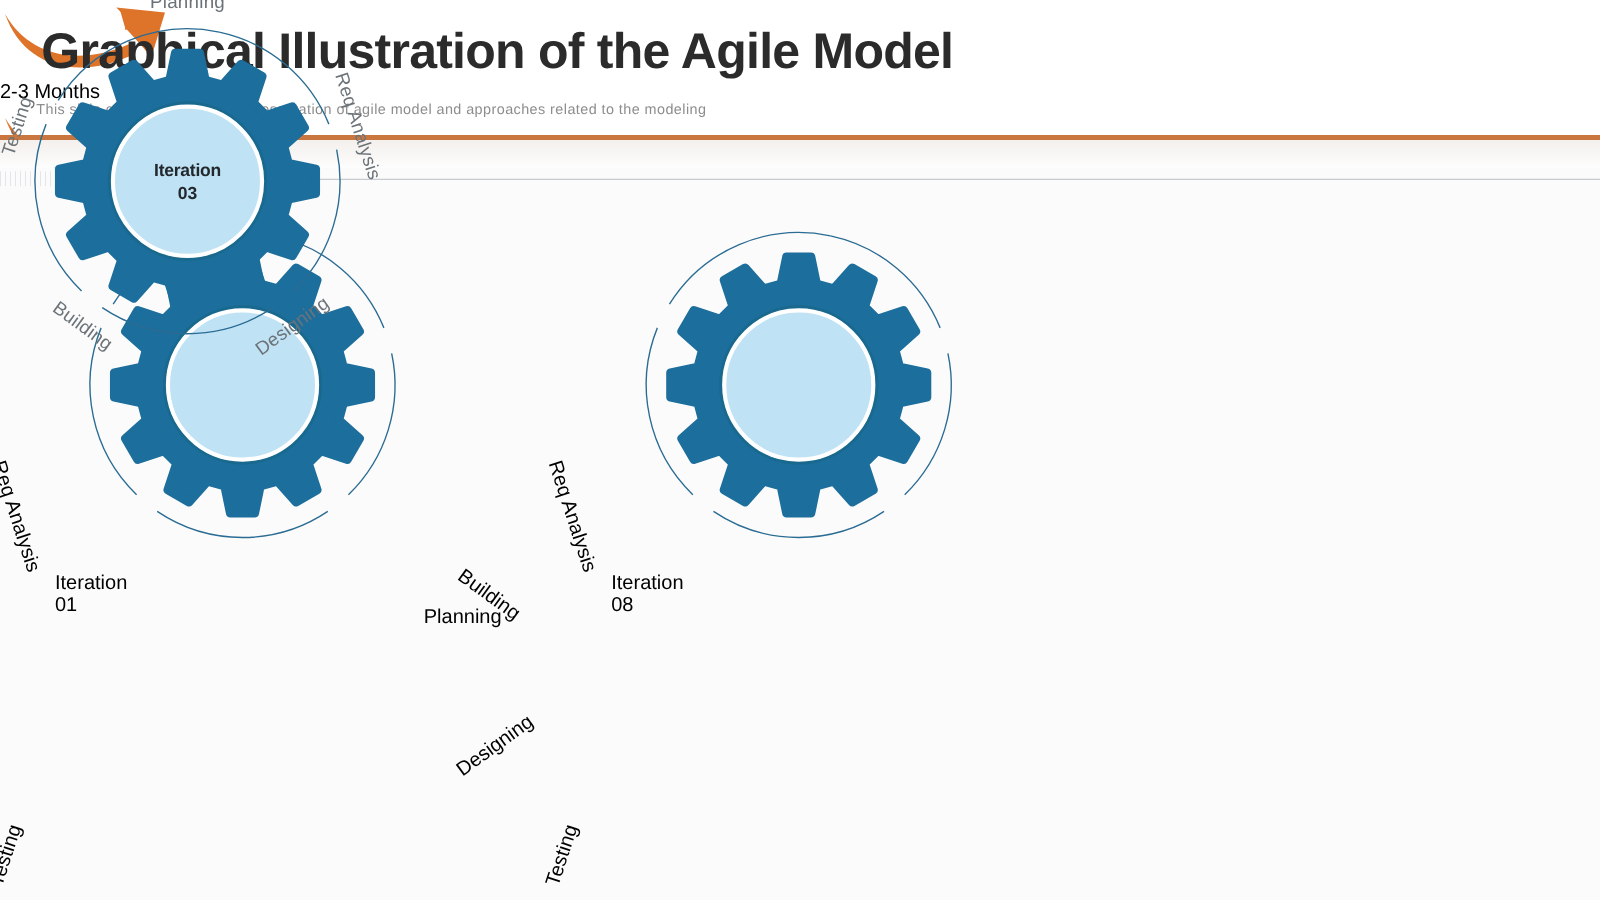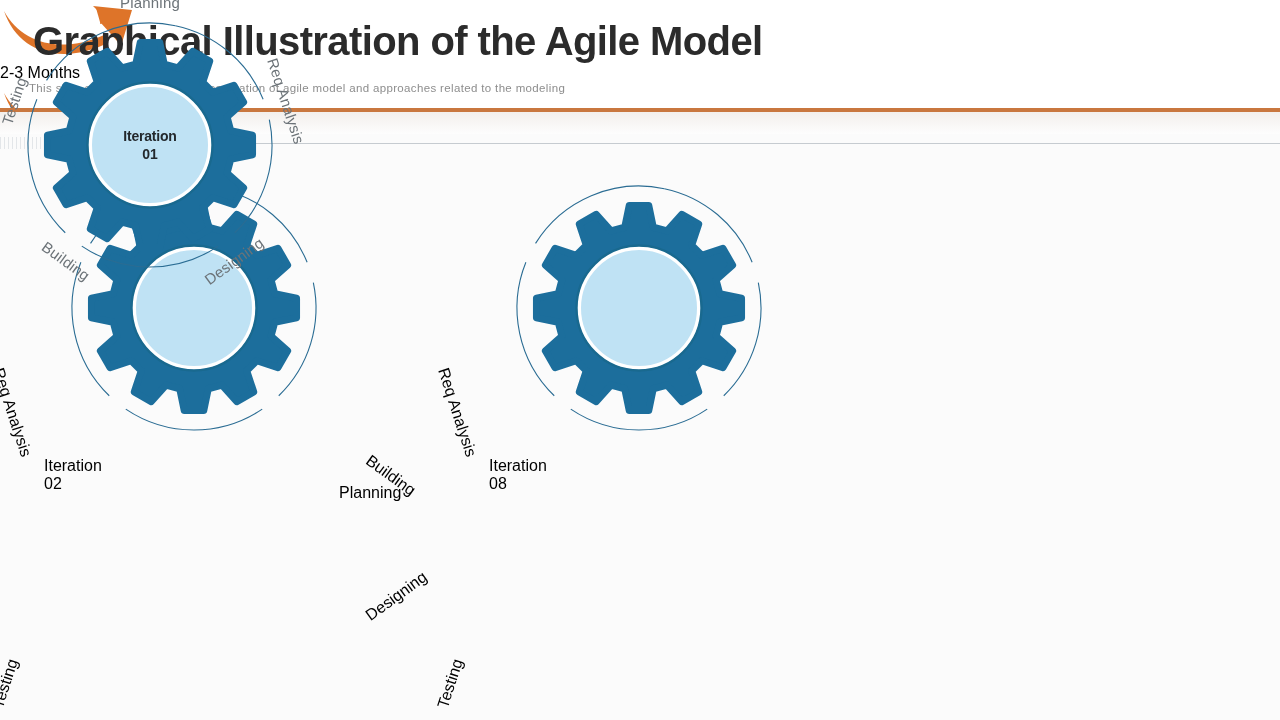--- a/index.html
+++ b/index.html
@@ -204,21 +204,21 @@
       <path d="M175.37 25.67 A122 122 0 0 1 263.12 99.30" fill="none" stroke="#2a6c93" stroke-width="1.1"></path>
       <path d="M269.33 119.63 A122 122 0 0 1 234.75 232.76" fill="none" stroke="#2a6c93" stroke-width="1.1"></path>
       <path d="M218.22 246.14 A122 122 0 0 1 81.78 246.14" fill="none" stroke="#2a6c93" stroke-width="1.1"></path>
       <path d="M65.25 232.76 A122 122 0 0 1 36.88 99.30" fill="none" stroke="#2a6c93" stroke-width="1.1"></path>
       <path d="M46.54 80.35 A122 122 0 0 1 175.37 25.67" fill="none" stroke="#2a6c93" stroke-width="1.1"></path>
       <path d="M135.72 64.25 L140.23 42.46 L159.77 42.46 L164.28 64.25 L178.01 67.93 L178.01 67.93 L192.81 51.32 L209.73 61.09 L202.74 82.21 L212.79 92.26 L212.79 92.26 L233.91 85.27 L243.68 102.19 L227.07 116.99 L230.75 130.72 L230.75 130.72 L252.54 135.23 L252.54 154.77 L230.75 159.28 L227.07 173.01 L227.07 173.01 L243.68 187.81 L233.91 204.73 L212.79 197.74 L202.74 207.79 L202.74 207.79 L209.73 228.91 L192.81 238.68 L178.01 222.07 L164.28 225.75 L164.28 225.75 L159.77 247.54 L140.23 247.54 L135.72 225.75 L121.99 222.07 L121.99 222.07 L107.19 238.68 L90.27 228.91 L97.26 207.79 L87.21 197.74 L87.21 197.74 L66.09 204.73 L56.32 187.81 L72.93 173.01 L69.25 159.28 L69.25 159.28 L47.46 154.77 L47.46 135.23 L69.25 130.72 L72.93 116.99 L72.93 116.99 L56.32 102.19 L66.09 85.27 L87.21 92.26 L97.26 82.21 L97.26 82.21 L90.27 61.09 L107.19 51.32 L121.99 67.93 L135.72 64.25 Z" fill="#1c6e9c" stroke="#1c6e9c" stroke-width="7" stroke-linejoin="round"></path>
       <circle cx="150" cy="145" r="60" fill="#bfe2f4" stroke="#ffffff" stroke-width="4"></circle>
       <circle cx="150" cy="145" r="62.5" fill="none" stroke="#19698f" stroke-width="2.4"></circle>
     </svg><div class="iteration-label">
       <div class="iter-word">Iteration</div>
-      <div>02</div>
+      <div>01</div>
     </div><div class="stage-label" style="left: 150px; top: 2px; transform: translate(-50%, -50%) rotate(0deg);">Planning</div><div class="stage-label" style="left: 286.001px; top: 100.811px; transform: translate(-50%, -50%) rotate(72deg);">Req Analysis</div><div class="stage-label" style="left: 234.053px; top: 260.689px; transform: translate(-50%, -50%) rotate(-36deg);">Designing</div><div class="stage-label" style="left: 65.9467px; top: 260.689px; transform: translate(-50%, -50%) rotate(36deg);">Building</div><div class="stage-label" style="left: 13.9989px; top: 100.811px; transform: translate(-50%, -50%) rotate(288deg);">Testing</div></div>
 <div id="gear-group-2" class="gear-group"><svg class="gear-svg" viewBox="0 0 300 290">
       <path d="M175.37 25.67 A122 122 0 0 1 263.12 99.30" fill="none" stroke="#2a6c93" stroke-width="1.1"></path>
       <path d="M269.33 119.63 A122 122 0 0 1 234.75 232.76" fill="none" stroke="#2a6c93" stroke-width="1.1"></path>
       <path d="M218.22 246.14 A122 122 0 0 1 81.78 246.14" fill="none" stroke="#2a6c93" stroke-width="1.1"></path>
       <path d="M65.25 232.76 A122 122 0 0 1 36.88 99.30" fill="none" stroke="#2a6c93" stroke-width="1.1"></path>
       <path d="M46.54 80.35 A122 122 0 0 1 175.37 25.67" fill="none" stroke="#2a6c93" stroke-width="1.1"></path>
       <path d="M135.72 64.25 L140.23 42.46 L159.77 42.46 L164.28 64.25 L178.01 67.93 L178.01 67.93 L192.81 51.32 L209.73 61.09 L202.74 82.21 L212.79 92.26 L212.79 92.26 L233.91 85.27 L243.68 102.19 L227.07 116.99 L230.75 130.72 L230.75 130.72 L252.54 135.23 L252.54 154.77 L230.75 159.28 L227.07 173.01 L227.07 173.01 L243.68 187.81 L233.91 204.73 L212.79 197.74 L202.74 207.79 L202.74 207.79 L209.73 228.91 L192.81 238.68 L178.01 222.07 L164.28 225.75 L164.28 225.75 L159.77 247.54 L140.23 247.54 L135.72 225.75 L121.99 222.07 L121.99 222.07 L107.19 238.68 L90.27 228.91 L97.26 207.79 L87.21 197.74 L87.21 197.74 L66.09 204.73 L56.32 187.81 L72.93 173.01 L69.25 159.28 L69.25 159.28 L47.46 154.77 L47.46 135.23 L69.25 130.72 L72.93 116.99 L72.93 116.99 L56.32 102.19 L66.09 85.27 L87.21 92.26 L97.26 82.21 L97.26 82.21 L90.27 61.09 L107.19 51.32 L121.99 67.93 L135.72 64.25 Z" fill="#1c6e9c" stroke="#1c6e9c" stroke-width="7" stroke-linejoin="round"></path>
       <circle cx="150" cy="145" r="60" fill="#bfe2f4" stroke="#ffffff" stroke-width="4"></circle>
       <circle cx="150" cy="145" r="62.5" fill="none" stroke="#19698f" stroke-width="2.4"></circle>
@@ -230,21 +230,21 @@
       <path d="M175.37 25.67 A122 122 0 0 1 263.12 99.30" fill="none" stroke="#2a6c93" stroke-width="1.1"></path>
       <path d="M269.33 119.63 A122 122 0 0 1 234.75 232.76" fill="none" stroke="#2a6c93" stroke-width="1.1"></path>
       <path d="M218.22 246.14 A122 122 0 0 1 81.78 246.14" fill="none" stroke="#2a6c93" stroke-width="1.1"></path>
       <path d="M65.25 232.76 A122 122 0 0 1 36.88 99.30" fill="none" stroke="#2a6c93" stroke-width="1.1"></path>
       <path d="M46.54 80.35 A122 122 0 0 1 175.37 25.67" fill="none" stroke="#2a6c93" stroke-width="1.1"></path>
       <path d="M135.72 64.25 L140.23 42.46 L159.77 42.46 L164.28 64.25 L178.01 67.93 L178.01 67.93 L192.81 51.32 L209.73 61.09 L202.74 82.21 L212.79 92.26 L212.79 92.26 L233.91 85.27 L243.68 102.19 L227.07 116.99 L230.75 130.72 L230.75 130.72 L252.54 135.23 L252.54 154.77 L230.75 159.28 L227.07 173.01 L227.07 173.01 L243.68 187.81 L233.91 204.73 L212.79 197.74 L202.74 207.79 L202.74 207.79 L209.73 228.91 L192.81 238.68 L178.01 222.07 L164.28 225.75 L164.28 225.75 L159.77 247.54 L140.23 247.54 L135.72 225.75 L121.99 222.07 L121.99 222.07 L107.19 238.68 L90.27 228.91 L97.26 207.79 L87.21 197.74 L87.21 197.74 L66.09 204.73 L56.32 187.81 L72.93 173.01 L69.25 159.28 L69.25 159.28 L47.46 154.77 L47.46 135.23 L69.25 130.72 L72.93 116.99 L72.93 116.99 L56.32 102.19 L66.09 85.27 L87.21 92.26 L97.26 82.21 L97.26 82.21 L90.27 61.09 L107.19 51.32 L121.99 67.93 L135.72 64.25 Z" fill="#1c6e9c" stroke="#1c6e9c" stroke-width="7" stroke-linejoin="round"></path>
       <circle cx="150" cy="145" r="60" fill="#bfe2f4" stroke="#ffffff" stroke-width="4"></circle>
       <circle cx="150" cy="145" r="62.5" fill="none" stroke="#19698f" stroke-width="2.4"></circle>
     </svg><div class="iteration-label">
       <div class="iter-word">Iteration</div>
-      <div>01</div>
+      <div>03</div>
     </div><div class="stage-label" style="left: 150px; top: 2px; transform: translate(-50%, -50%) rotate(0deg);">Planning</div><div class="stage-label" style="left: 286.001px; top: 100.811px; transform: translate(-50%, -50%) rotate(72deg);">Req Analysis</div><div class="stage-label" style="left: 234.053px; top: 260.689px; transform: translate(-50%, -50%) rotate(-36deg);">Designing</div><div class="stage-label" style="left: 65.9467px; top: 260.689px; transform: translate(-50%, -50%) rotate(36deg);">Building</div><div class="stage-label" style="left: 13.9989px; top: 100.811px; transform: translate(-50%, -50%) rotate(288deg);">Testing</div></div>
 
 
 <div id="connector-1" class="connector"><svg viewBox="0 0 150 60" width="150" height="60">
       <path d="M4 11 C22 44 62 54 104 35 L108 43 C60 66 18 52 4 11 Z" fill="#de7429"></path>
       <path d="M93 6 L132 10 L121 46 L111 33 L117 32 L113 20 L100 24 L101 14 Z" fill="#de7429"></path>
       <path d="M96 8 L130 11 L120 44 L100 22 Z" fill="#de7429"></path>
     </svg><div class="duration-label">2-3 Months</div></div>
 <div id="connector-2" class="connector"><svg viewBox="0 0 150 60" width="150" height="60">
       <path d="M4 11 C22 44 62 54 104 35 L108 43 C60 66 18 52 4 11 Z" fill="#de7429"></path>

